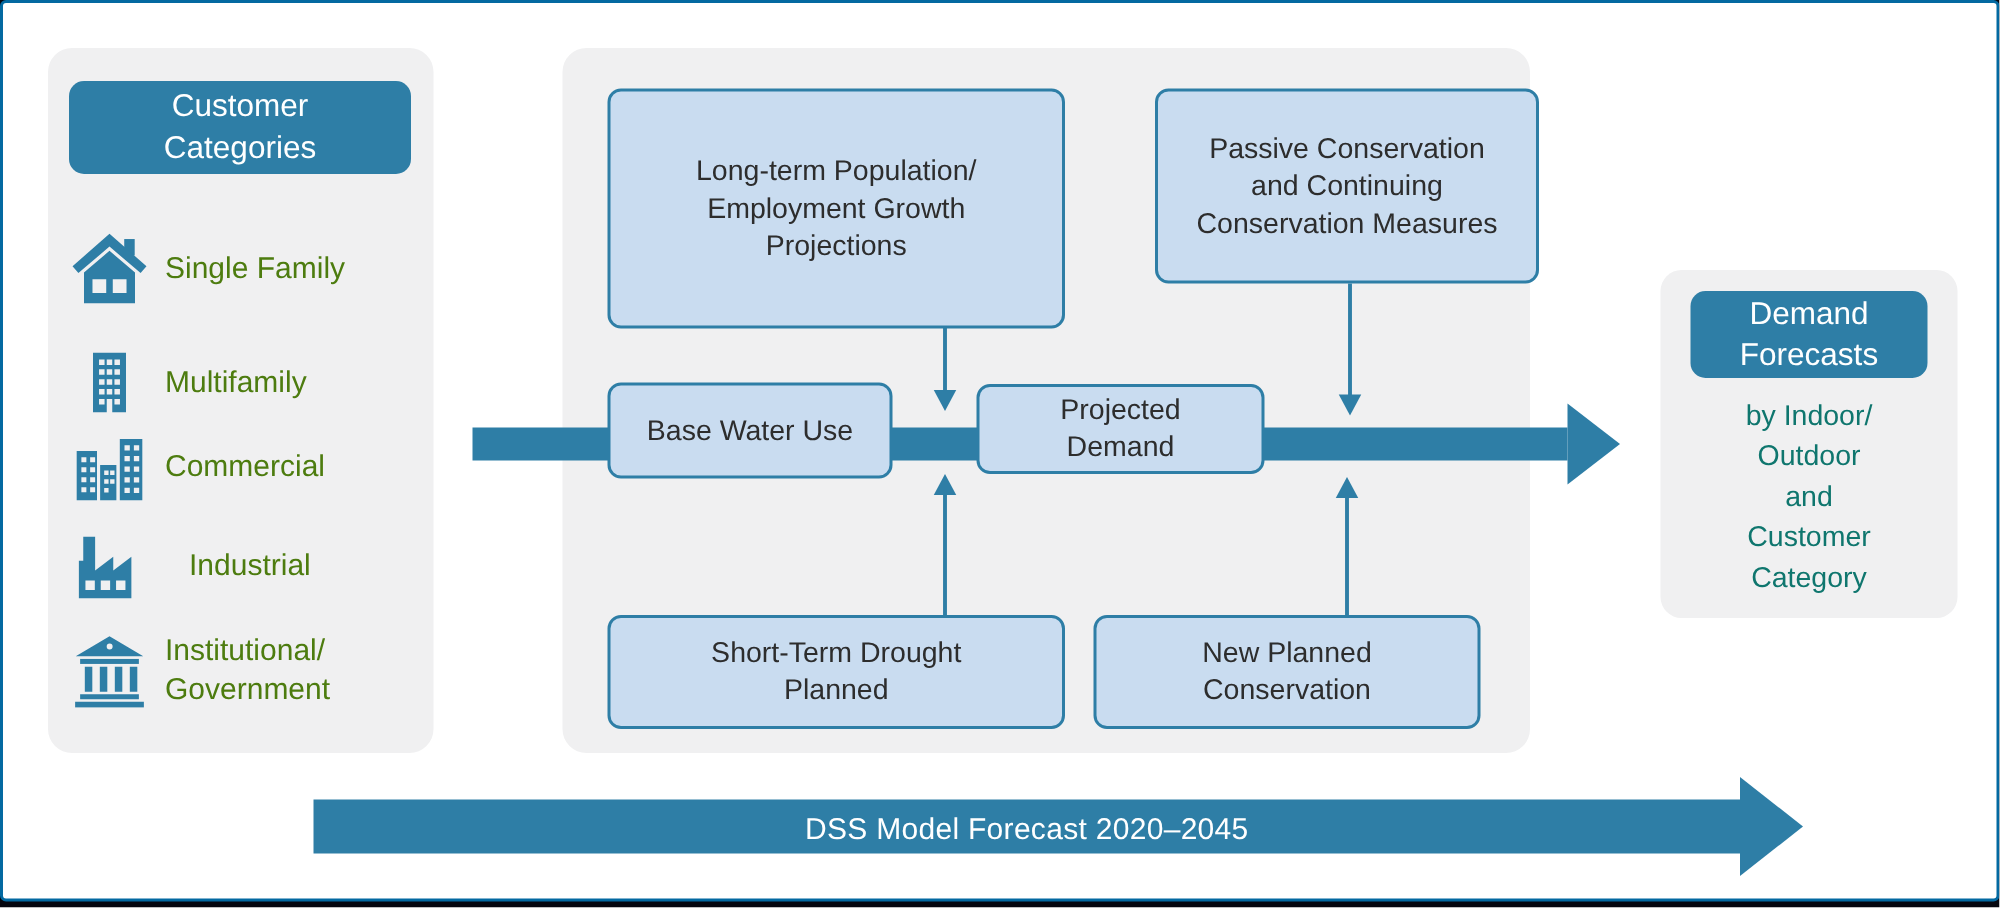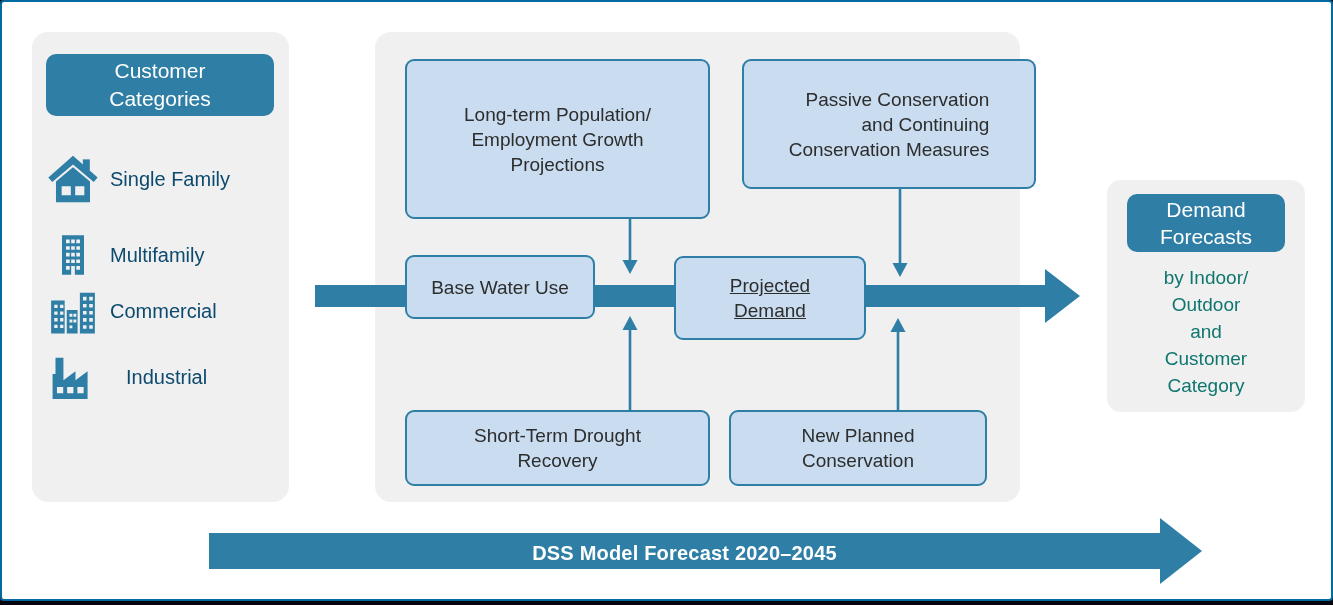--- a/index.html
+++ b/index.html
@@ -21,46 +21,46 @@
   .blue-header{
     position:absolute; background:#2E7EA6; border-radius:10px; color:#ffffff;
     display:flex; align-items:center; justify-content:center; text-align:center;
     font-size:21px; line-height:28px; white-space:pre-line;
   }
   .cc-header{ left:14px; top:22px; width:228px; height:62px; }
   .df-header{ left:20px; top:14px; width:158px; height:58px; font-size:21px; line-height:27px; }
 
   .cat-row{ position:absolute; left:10px; width:240px; height:58px; display:flex; align-items:center; }
   .cat-icon{ width:62px; display:flex; align-items:center; justify-content:center; flex:0 0 62px; }
-  .cat-label{ color:#0c4a6e; font-size:20px; line-height:26px; white-space:pre-line; padding-left:6px; }
+  .cat-label{ color:#4d7c0f; font-size:20px; line-height:26px; white-space:pre-line; padding-left:6px; }
   .row-industrial .cat-label{ padding-left:22px; }
 
   .flow-layer{ position:absolute; left:0; top:0; width:1333px; height:601px; pointer-events:none; }
 
   .flow-box{
     position:absolute; background:#C9DCF0; border:2.5px solid #2E7EA6; border-radius:9px;
     display:flex; align-items:center; justify-content:center; text-align:center;
     color:#2d2d2d; font-size:19px; line-height:25px; white-space:pre-line; z-index:2;
   }
   .box-ltp      { left:403px; top:57px;  width:305px; height:160px; }
-  .box-passive  { left:740px; top:57px;  width:294px; height:130px;text-align:right; }
+  .box-passive  { left:768px; top:57px;  width:256px; height:130px; }
   .box-base     { left:403px; top:253px; width:190px; height:64px; }
-  .box-projected{ left:672px; top:254px; width:192px; height:84px;text-decoration:underline; }
+  .box-projected{ left:649px; top:254px; width:192px; height:60px; }
   .box-drought  { left:403px; top:408px; width:305px; height:76px; }
   .box-newcons  { left:727px; top:408px; width:258px; height:76px; }
 
   .df-subtitle{
     position:absolute; left:0; top:84px; width:198px; text-align:center;
     color:#0f766e; font-size:19px; line-height:27px; white-space:pre-line;
   }
 
   .timeline-label{
     position:absolute; left:207px; top:531px; width:951px; height:40px; z-index:2;
     display:flex; align-items:center; justify-content:center;
-    color:#ffffff; font-size:20px; font-weight:bold; letter-spacing:0.2px;
+    color:#ffffff; font-size:20px; font-weight:normal; letter-spacing:0.2px;
   }
 </style>
 </head>
 <body>
 
 <div class="frame-outer">
   <div class="frame-inner">
 
     <div class="panel left-panel">
       <div class="blue-header cc-header">Customer
@@ -117,20 +117,36 @@
       <div class="cat-row row-industrial" style="top:316px;">
         <span class="cat-icon">
           <svg width="50" height="46" viewBox="0 0 24 22" fill="#2E7EA6">
             <path fill-rule="evenodd" d="M2.2,21.5 V9.5 H3.6 V1.8 H7.4 V12.6 L13.2,8.2 V12.6 L19,8.2 V21.5 Z
               M4.3,15.8 h3 v3 h-3 Z M9.2,15.8 h3 v3 h-3 Z M14.1,15.8 h3 v3 h-3 Z"></path>
           </svg>
         </span>
         <span class="cat-label">Industrial</span>
       </div>
 
+      <div class="cat-row" style="top:383px; height:64px;">
+        <span class="cat-icon">
+          <svg width="52" height="50" viewBox="0 0 24 24" fill="#2E7EA6">
+            <path fill-rule="evenodd" d="M12,1 L22.8,7.4 H1.2 Z M11.1,4.3 a0.95,0.95 0 1 0 1.9,0 a0.95,0.95 0 1 0 -1.9,0 Z"></path>
+            <rect x="2.6" y="8.3" width="18.8" height="1.6"></rect>
+            <rect x="4.1" y="10.8" width="2.4" height="8"></rect>
+            <rect x="8.9" y="10.8" width="2.4" height="8"></rect>
+            <rect x="13.7" y="10.8" width="2.4" height="8"></rect>
+            <rect x="18.5" y="10.8" width="2.4" height="8"></rect>
+            <rect x="2.6" y="19.6" width="18.8" height="1.6"></rect>
+            <rect x="1" y="22" width="22" height="1.8"></rect>
+          </svg>
+        </span>
+        <span class="cat-label">Institutional/
+Government</span>
+      </div>
     </div>
 
     <div class="panel center-panel"></div>
 
     <svg class="flow-layer" viewBox="0 0 1333 601" width="1333" height="601">
 
       <rect x="313" y="283" width="730" height="22" fill="#2E7EA6"></rect>
       <polygon points="1043,267 1078,294 1043,321" fill="#2E7EA6"></polygon>
 
       <g stroke="#2E7EA6" stroke-width="2.6" fill="#2E7EA6">
@@ -151,21 +167,21 @@
     <div class="flow-box box-ltp">Long-term Population/
 Employment Growth
 Projections</div>
     <div class="flow-box box-passive">Passive Conservation
 and Continuing
 Conservation Measures</div>
     <div class="flow-box box-base">Base Water Use</div>
     <div class="flow-box box-projected">Projected
 Demand</div>
     <div class="flow-box box-drought">Short-Term Drought
-Recovery</div>
+Planned</div>
     <div class="flow-box box-newcons">New Planned
 Conservation</div>
 
     <div class="panel right-panel">
       <div class="blue-header df-header">Demand
 Forecasts</div>
       <div class="df-subtitle">by Indoor/
 Outdoor
 and
 Customer

